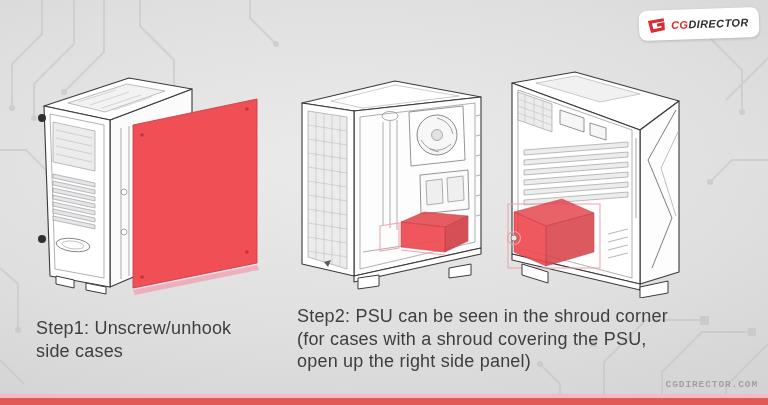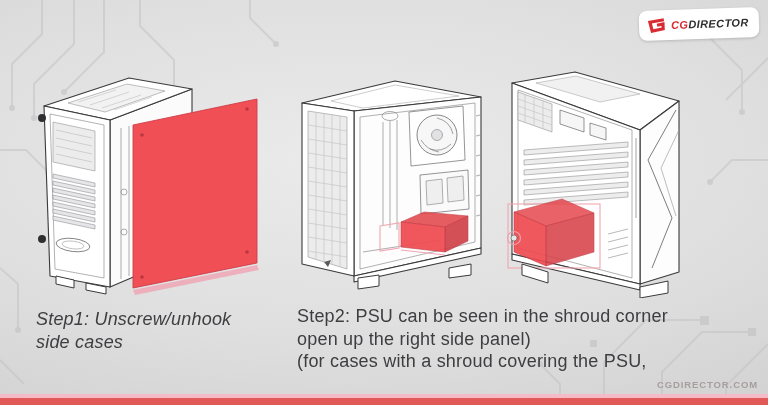--- a/index.html
+++ b/index.html
@@ -16,24 +16,24 @@
   #logo{
     right:9px;top:9px;height:30px;padding:0 10px 0 8px;
     background:#ffffff;border-radius:8px;display:flex;align-items:center;gap:5px;
     transform:rotate(-2deg);box-shadow:0 1px 3px rgba(0,0,0,.18);
   }
   #logo .wordmark{font-size:11px;font-weight:bold;font-style:italic;letter-spacing:.4px;white-space:nowrap;}
   #logo .cg{color:#d92b33;}
   #logo .director{color:#2e2e30;}
   
   .step{color:#3e3e40;font-size:18px;line-height:22.5px;letter-spacing:.2px;}
-  #step1{left:36px;top:308px;font-style:italic;}
+  #step1{left:36px;top:317px;}
   #step2{left:297px;top:305px;}
   
-  #watermark{right:10px;top:379px;color:#a59e9c;font-size:9.5px;font-weight:bold;letter-spacing:.9px;}
+  #watermark{right:10px;top:379px;color:#a59e9c;font-size:9.5px;font-weight:bold;letter-spacing:.9px;font-family:Liberation Mono, monospace;}
   #footer-pink{left:0;bottom:7.5px;width:768px;height:4px;background:#f4bac8;}
   #footer-red{left:0;bottom:0;width:768px;height:7.5px;background:#e15a57;}
   svg{display:block;}
 </style>
 </head>
 <body>
 
 <div id="canvas">
 
   <svg id="circuit" class="abs" viewBox="0 0 768 405">
@@ -261,21 +261,21 @@
     </svg>
     <span class="wordmark"><span class="cg">CG</span><span class="director">DIRECTOR</span></span>
   </div>
 
   <div id="step1" class="abs step">
     <div>Step1: Unscrew/unhook</div>
     <div>side cases</div>
   </div>
   <div id="step2" class="abs step">
     <div>Step2: PSU can be seen in the shroud corner</div>
+    <div>(for cases with a shroud covering the PSU,</div>
     <div>open up the right side panel)</div>
-    <div>(for cases with a shroud covering the PSU,</div>
   </div>
 
   <div id="watermark" class="abs">CGDIRECTOR.COM</div>
   <div id="footer-pink" class="abs"></div>
   <div id="footer-red" class="abs"></div>
 
 </div>
 
 </body></html>

